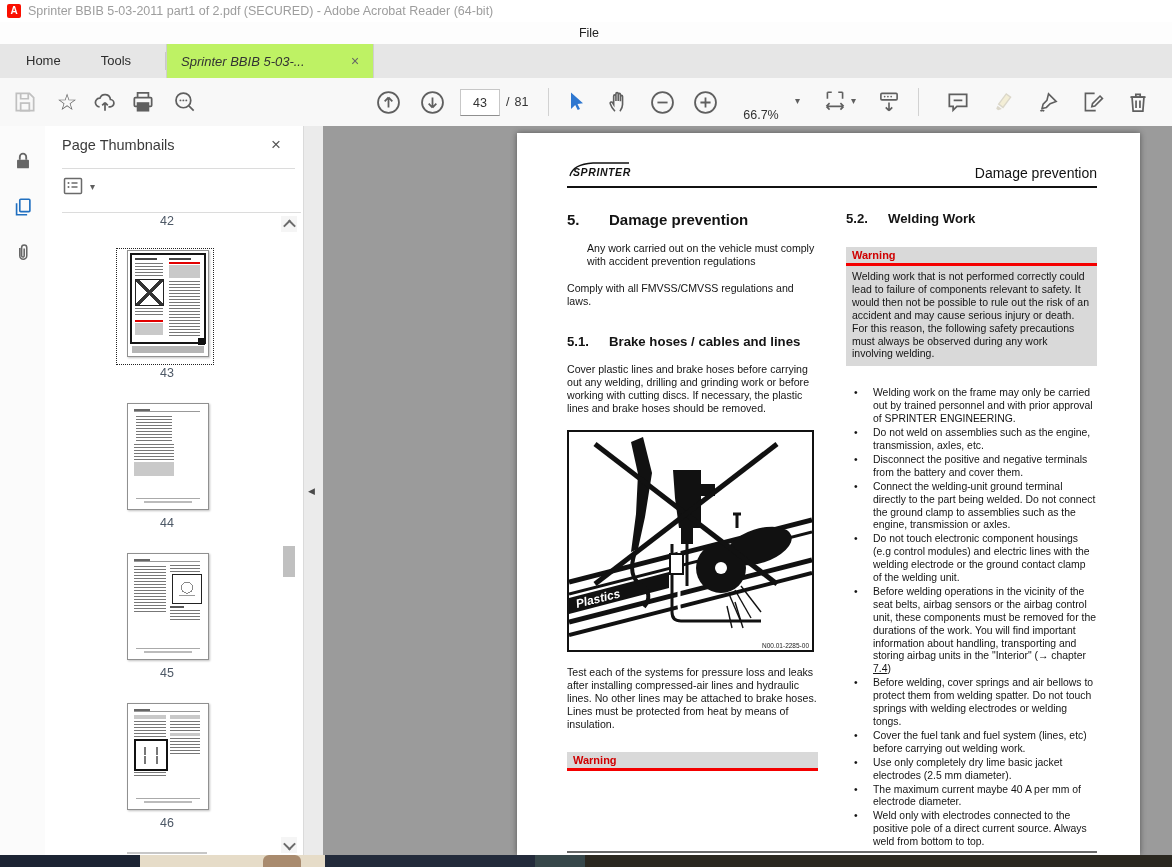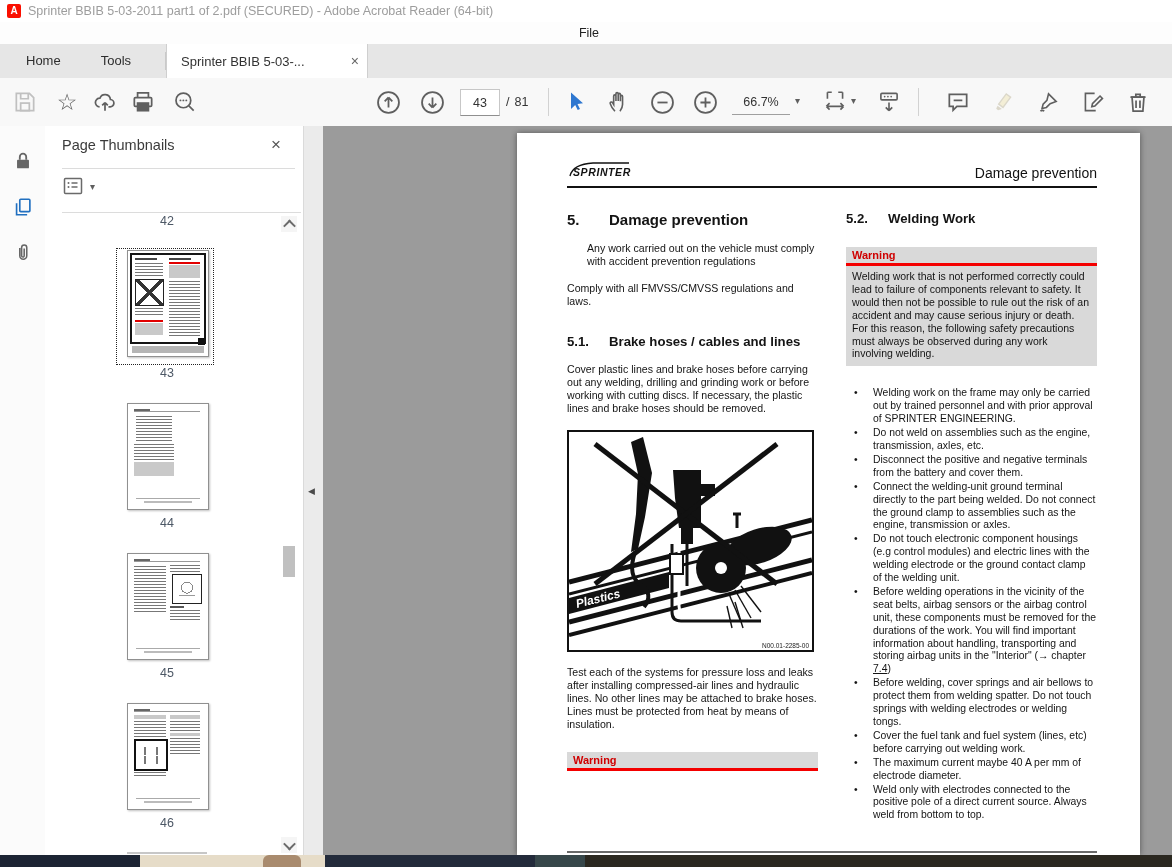--- a/index.html
+++ b/index.html
@@ -13,33 +13,33 @@
 
   
   #menubar{position:absolute;top:22px;left:0;right:0;height:22px;background:#fdfdfd;display:flex;align-items:center;padding-left:6px;flex-direction:column;}
   .menu-item{font-size:12.5px;color:#222;padding:0 10px;line-height:22px;cursor:default;}
 
   
   #tabbar{position:absolute;top:44px;left:0;right:0;height:34px;background:#e6e6e6;border-bottom:1px solid #6d28d9;display:flex;align-items:stretch;}
   .tab{font-size:13px;color:#2d2d2d;line-height:34px;padding:0 20px;}
   #tab-home{margin-left:6px;}
   .tab-sep{width:1px;height:18px;background:#c9c9c9;margin-top:8px;}
-  #tab-doc{width:178px;background:#ffffff;border-left:1px solid #cfcfcf;border-right:1px solid #cfcfcf;display:flex;align-items:center;justify-content:space-between;padding:0 8px 0 14px;}
+  #tab-doc{width:178px;background:#bef264;border-left:1px solid #cfcfcf;border-right:1px solid #cfcfcf;display:flex;align-items:center;justify-content:space-between;padding:0 14px 0 14px;font-style:italic;}
   #tab-doc .doc-label{font-size:13px;color:#333;white-space:nowrap;overflow:hidden;}
   #tab-doc .tab-close{font-size:14px;color:#666;padding-left:8px;}
 
   
   #toolbar{position:absolute;top:78px;left:0;right:0;height:48px;background:#f8f8f8;border-bottom:1px solid #d4d4d4;}
   .tbtn{position:absolute;top:7px;width:34px;height:34px;display:flex;align-items:center;justify-content:center;}
   .tbtn svg{display:block;}
   .glyph-btn{font-size:23px;color:#5f5f5f;line-height:1;}
   .tb-sep{position:absolute;top:10px;width:1px;height:28px;background:#d2d2d2;}
   #page-input{position:absolute;left:460px;top:11px;width:38px;height:25px;border:1px solid #c7c7c7;border-bottom:1px solid #8f8f8f;background:#fff;font-size:12.5px;color:#333;display:flex;align-items:center;justify-content:center;}
   #page-total-wrap{position:absolute;left:506px;top:11px;height:25px;display:flex;align-items:center;gap:5px;font-size:12.5px;color:#333;}
-  #zoom-box{position:absolute;left:732px;top:11px;width:58px;height:25px;border-bottom:1px solid #9f9f9f;font-size:12.5px;color:#333;display:flex;align-items:center;justify-content:center;}
+  #zoom-box{position:absolute;left:732px;top:24px;width:58px;height:25px;border-bottom:1px solid #9f9f9f;font-size:12.5px;color:#333;display:flex;align-items:center;justify-content:center;}
   .caret{font-size:10px;color:#5f5f5f;}
   #zoom-caret{position:absolute;left:795px;top:17px;}
   #fitw-caret{position:absolute;left:851px;top:17px;}
 
   
   #body{position:absolute;top:126px;left:0;width:1172px;height:729px;}
 
   
   #rail{position:absolute;left:0;top:0;width:45px;height:100%;background:#fbfbfb;border-right:1px solid #e6e6e6;}
   .rail-btn{position:absolute;left:10px;width:26px;height:26px;display:flex;align-items:center;justify-content:center;}
@@ -473,20 +473,21 @@
             </div>
             <ul id="bullets">
                 <li><span>Welding work on the frame may only be carried out by trained personnel and with prior approval of SPRINTER ENGINEERING.</span><span class="chapter-link"></span><span></span></li>
                 <li><span>Do not weld on assemblies such as the engine, transmission, axles, etc.</span><span class="chapter-link"></span><span></span></li>
                 <li><span>Disconnect the positive and negative terminals from the battery and cover them.</span><span class="chapter-link"></span><span></span></li>
                 <li><span>Connect the welding-unit ground terminal directly to the part being welded.  Do not connect the ground clamp to assemblies such as the engine, transmission or axles.</span><span class="chapter-link"></span><span></span></li>
                 <li><span>Do not touch electronic component housings (e.g control modules) and electric lines with the welding electrode or the ground contact clamp of the welding unit.</span><span class="chapter-link"></span><span></span></li>
                 <li><span>Before welding operations in the vicinity of the seat belts, airbag sensors or the airbag control unit, these components must be removed for the durations of the work.  You will find important information about handling, transporting and storing airbag units in the "Interior" (→ chapter </span><span class="chapter-link">7.4</span><span>)</span></li>
                 <li><span>Before welding, cover springs and air bellows to protect them from welding spatter.  Do not touch springs with welding electrodes or welding tongs.</span><span class="chapter-link"></span><span></span></li>
                 <li><span>Cover the fuel tank and fuel system (lines, etc) before carrying out welding work.</span><span class="chapter-link"></span><span></span></li>
+                <li><span>Use only completely dry lime basic jacket electrodes (2.5 mm diameter).</span><span class="chapter-link"></span><span></span></li>
                 <li><span>The maximum current maybe 40 A per mm of electrode diameter.</span><span class="chapter-link"></span><span></span></li>
                 <li><span>Weld only with electrodes connected to the positive pole of a direct current source.  Always weld from bottom to top.</span><span class="chapter-link"></span><span></span></li>
               </ul>
           </div>
         </div>
 
         <div id="pg-footer-rule"></div>
       </div>
     </div>
   </div>

